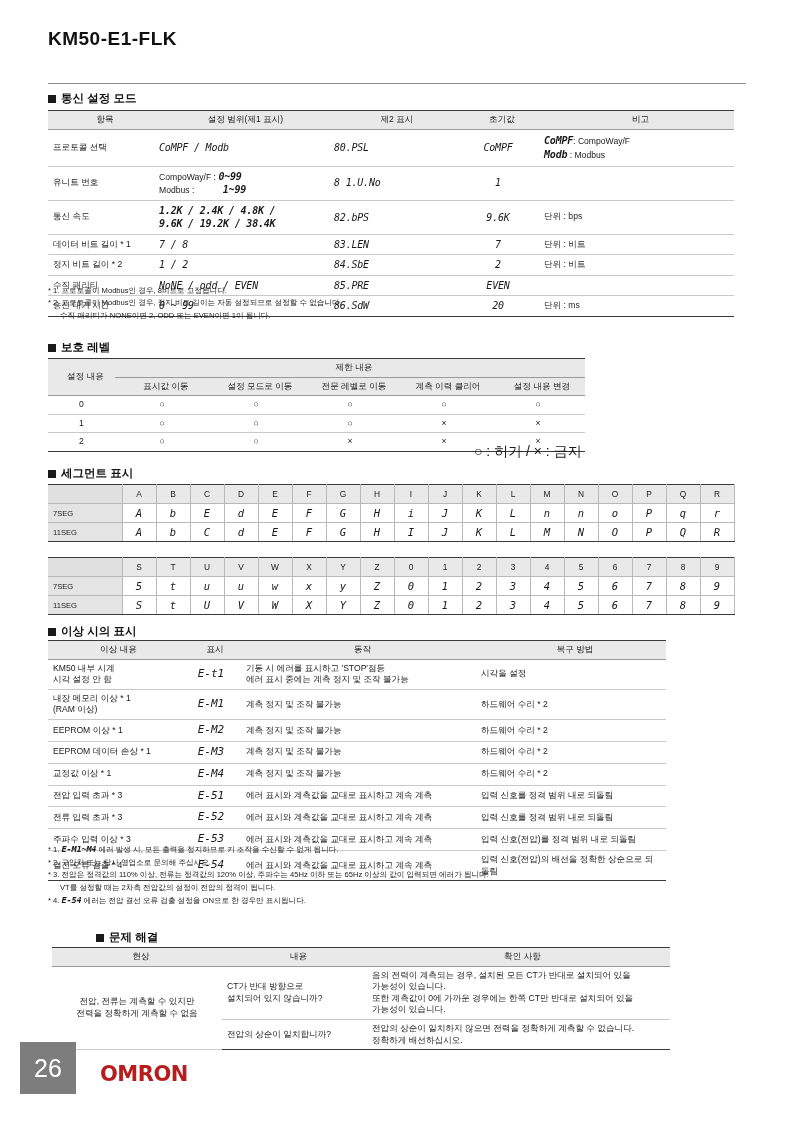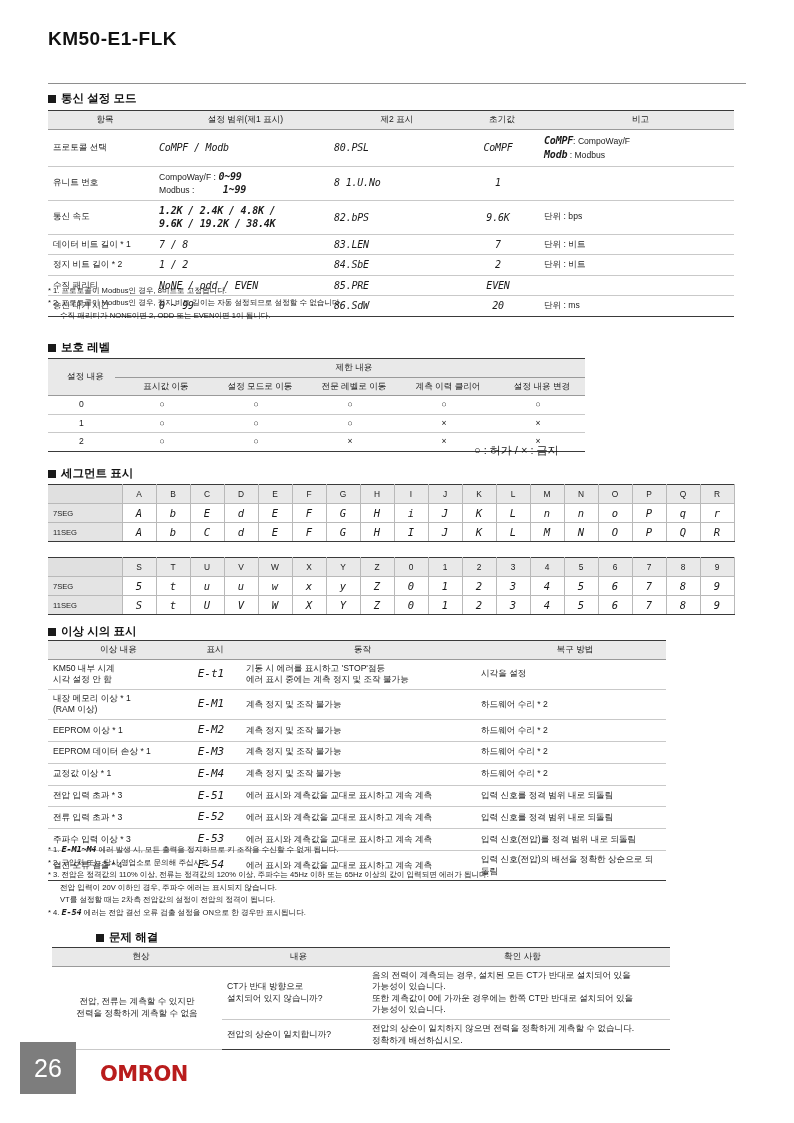--- a/index.html
+++ b/index.html
@@ -83,21 +83,21 @@
   
   .notes {
     position: absolute; left: 48px;
     font-size: 7.6px; line-height: 1.62; color: #1a1a1a;
   }
   .notes .ln { white-space: nowrap; }
   .notes .ind { padding-left: 12px; }
 
   
   .legend {
-    position: absolute; font-size: 11px; color: #1a1a1a;
+    position: absolute; font-size: 14px; color: #1a1a1a;
   }
 
   
   table.segt {
     position: absolute;
     border-collapse: collapse;
     table-layout: fixed;
     font-size: 8.4px;
   }
   table.segt th, table.segt td {
@@ -556,21 +556,20 @@
           </td>
           <td>입력 신호(전압)의 배선을 정확한 상순으로 되돌림</td>
         </tr>
       </tbody>
   </table>
 
   <div class="notes" style="top:843px;" id="err-notes">
       <div class="ln"><span>* 1. </span><span class="seg" style="font-size: 8.6px;">E-M1~M4</span><span> 에러 발생 시, 모든 출력을 정지하므로 키 조작을 수신할 수 없게 됩니다.</span></div>
       <div class="ln"><span>* 2. </span><span>구입처 또는 당사 영업소로 문의해 주십시오.</span></div>
       <div class="ln"><span>* 3. </span><span>전압은 정격값의 110% 이상, 전류는 정격값의 120% 이상, 주파수는 45Hz 이하 또는 65Hz 이상의 값이 입력되면 에러가 됩니다.</span></div>
-      <div class="ln ind"><span>전압 입력이 20V 이하인 경우, 주파수 에러는 표시되지 않습니다.</span></div>
       <div class="ln ind"><span>VT를 설정할 때는 2차측 전압값의 설정이 전압의 정격이 됩니다.</span></div>
       <div class="ln"><span>* 4. </span><span class="seg" style="font-size: 8.6px;">E-54</span><span> 에러는 전압 결선 오류 검출 설정을 ON으로 한 경우만 표시됩니다.</span></div>
     </div>
 
   <div class="sec-head" style="top:930px;padding-left:48px;">
     <span class="sq"></span>
     <span>문제 해결</span>
   </div>
 
   <table class="t" id="tbl-trb" style="left:52px; top:947px; width:618px;">

